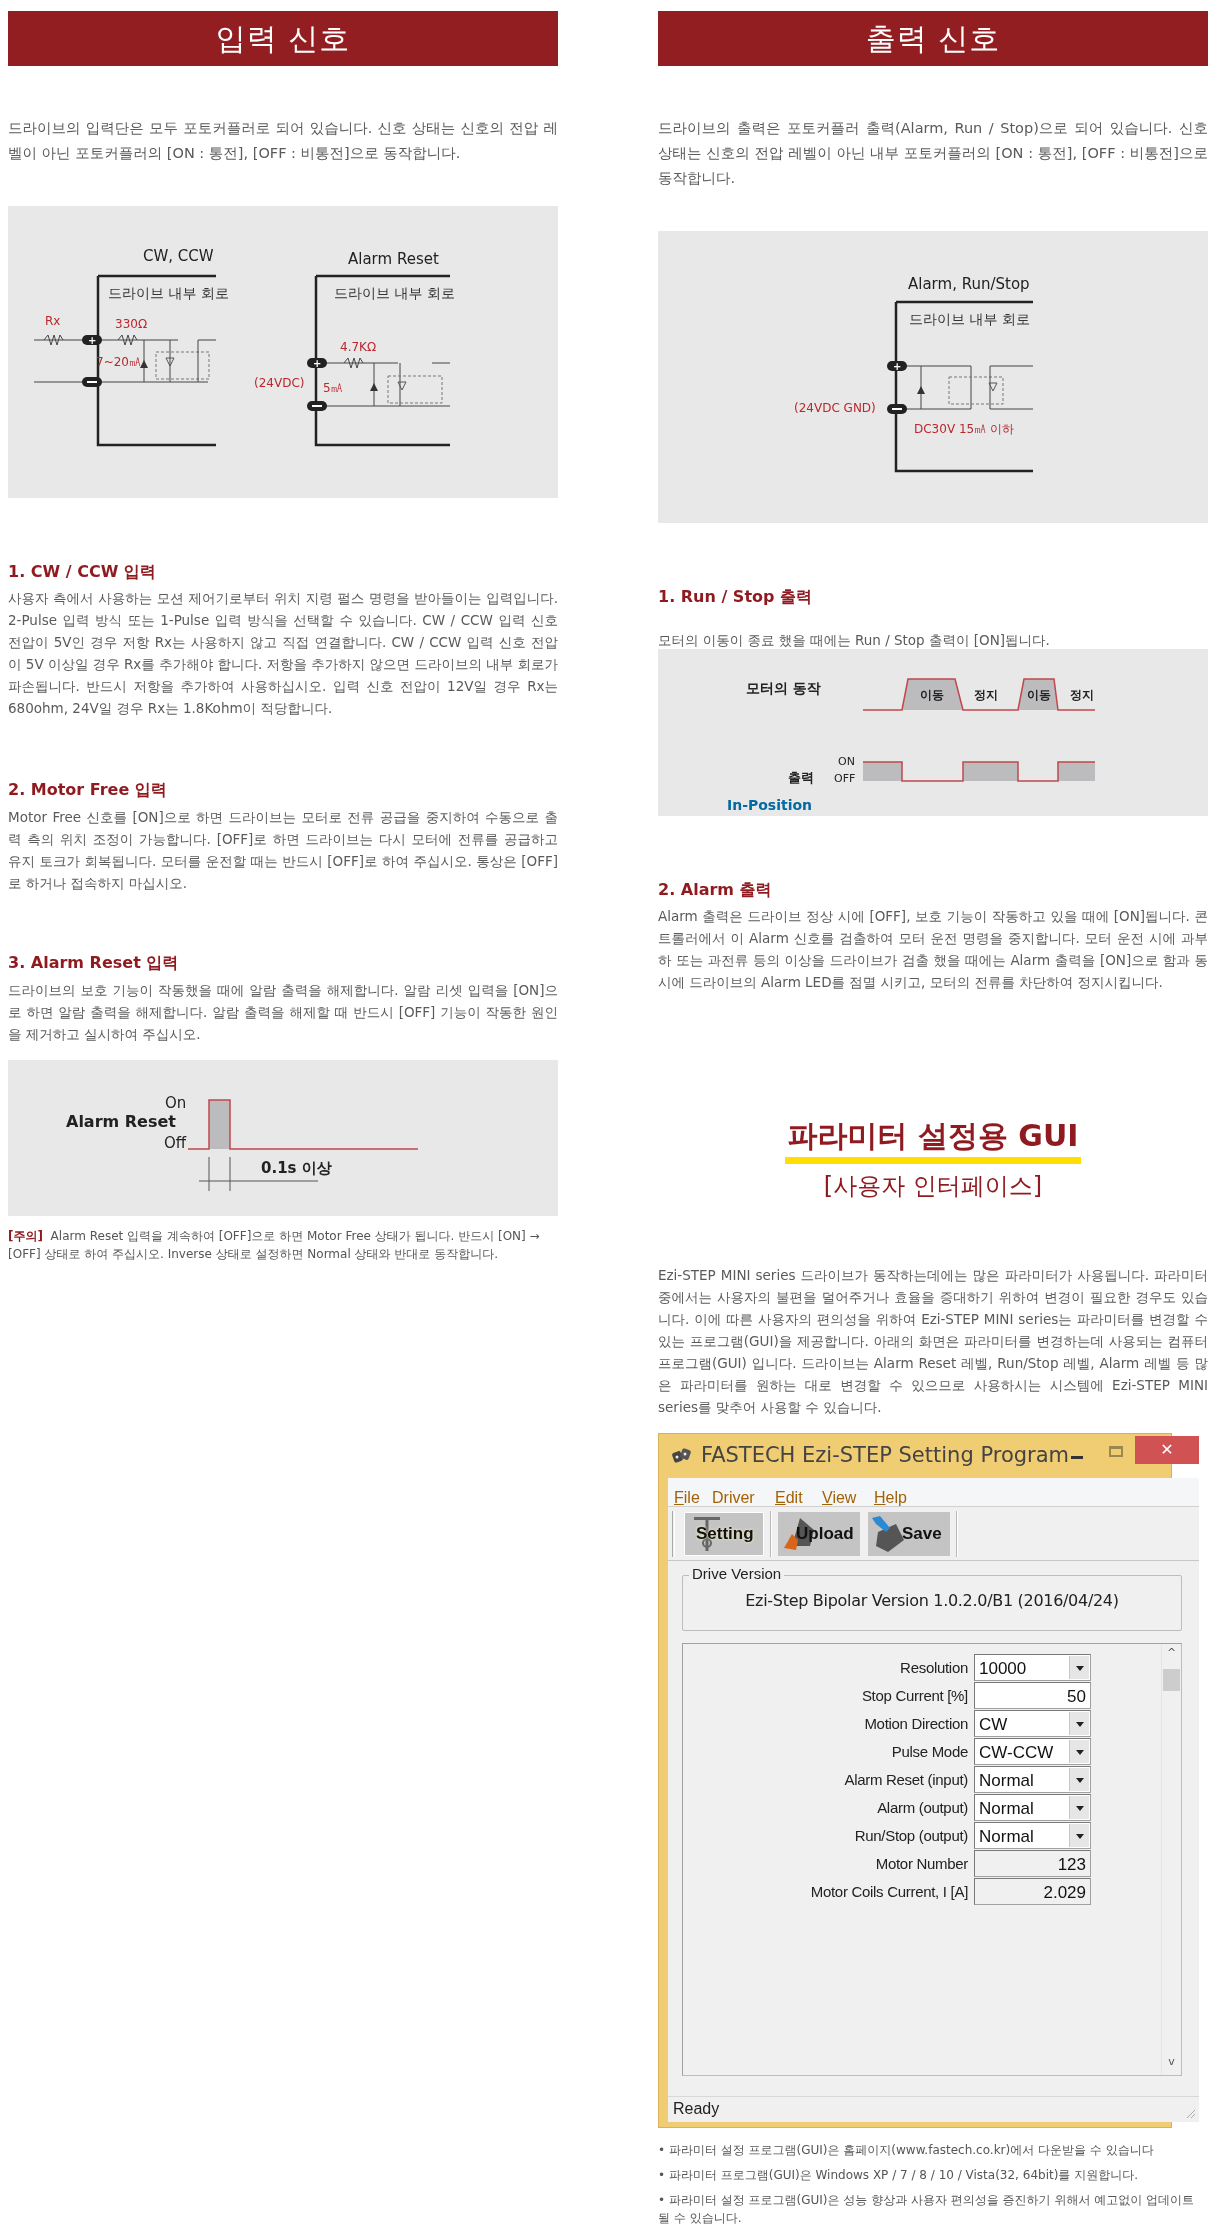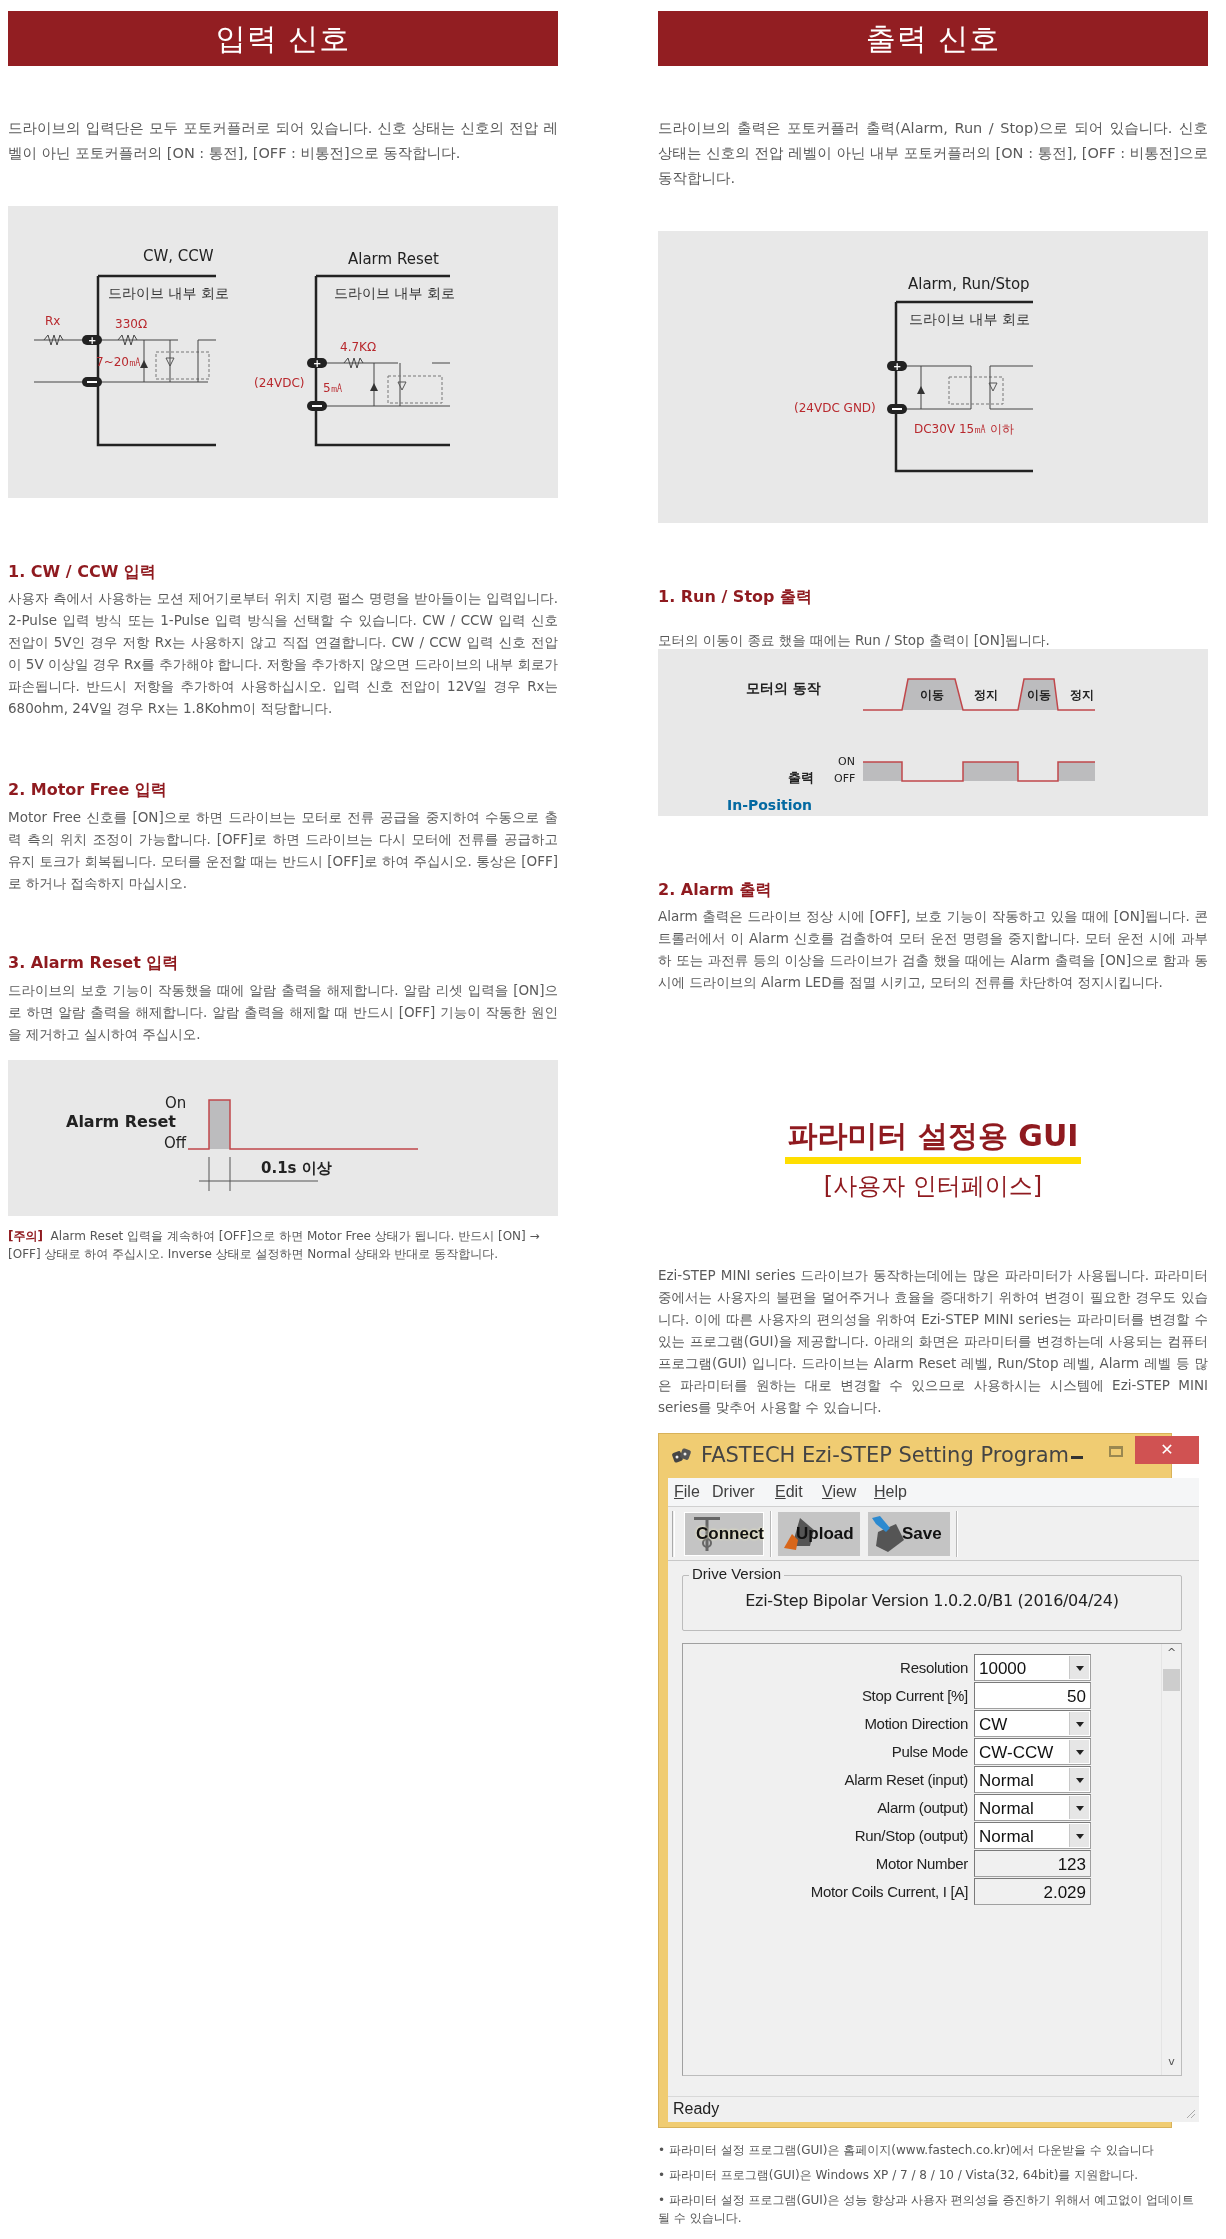--- a/index.html
+++ b/index.html
@@ -17,21 +17,21 @@
   
   .win { position: absolute; left: 658px; top: 1433px; width: 514px; height: 695px; background: #f0cc72; border: 1px solid #d8b25a; }
   .win-title { position: absolute; left: 0; top: 0; width: 100%; height: 44px; }
   .win-title .t { position: absolute; left: 42px; top: 9px; font-size: 21px; color: #444; font-family: "DejaVu Sans", sans-serif; }
   .win-title .appicon { position: absolute; left: 12px; top: 12px; width: 22px; height: 20px; }
   .min-btn { position: absolute; left: 412px; top: 22px; width: 12px; height: 3px; background: #333; }
   .max-btn { position: absolute; left: 450px; top: 12px; width: 14px; height: 11px; border: 2px solid #9a8850; border-top-width: 3px; }
   .close-btn { position: absolute; left: 476px; top: 2px; width: 64px; height: 28px; background: #d05252; color: #fff; font-size: 16px; text-align: center; line-height: 28px; font-weight: bold; }
   .client { position: absolute; left: 9px; top: 44px; width: 531px; height: 644px; background: #f0f0f0; }
   .menubar { position: absolute; left: 0; top: 0; width: 100%; height: 29px; background: #f5f6f7; border-bottom: 1px solid #d0d0d0; }
-  .menubar span { position: absolute; top: 5px; font-size: 16px; color: #404040; font-family: "Liberation Sans", sans-serif; }
+  .menubar span { position: absolute; top: 11px; font-size: 16px; color: #a16207; font-family: "Liberation Sans", sans-serif; }
   .menubar u { text-decoration: underline; }
   .toolbar { position: absolute; left: 0; top: 29px; width: 100%; height: 54px; border-bottom: 1px solid #c8c8c8; background: #f0f0f0; }
   .tb-grip { position: absolute; left: 4px; top: 4px; width: 3px; height: 46px; border-left: 1px solid #aaa; border-right: 1px solid #fff; }
   .tbtn { position: absolute; top: 5px; height: 44px; background: #c4c4c4; font-family: "Liberation Sans", sans-serif; font-weight: bold; font-size: 17px; color: #111; line-height: 44px; }
   .tbtn .ic { position: absolute; }
   .tsep { position: absolute; top: 4px; width: 2px; height: 46px; border-left: 1px solid #b8b8b8; border-right: 1px solid #fff; }
   .group { position: absolute; left: 14px; top: 97px; width: 500px; height: 56px; border: 1px solid #bcbcbc; border-radius: 2px; }
   .group-label { position: absolute; left: 6px; top: -11px; background: #f0f0f0; padding: 0 3px; font-size: 15px; color: #222; font-family: "Liberation Sans", sans-serif; }
   .group-val { position: absolute; left: 0; width: 100%; top: 15px; text-align: center; font-size: 16px; color: #222; font-family: "DejaVu Sans", sans-serif; letter-spacing: -0.3px; }
   .params { position: absolute; left: 14px; top: 165px; width: 500px; height: 433px; border: 1px solid #bcbcbc; border-top-color: #a0a0a0; border-left-color: #a0a0a0; background: #f0f0f0; }
@@ -225,21 +225,21 @@
     </div>
 
     <div class="toolbar">
       <div class="tb-grip"></div>
       <div class="tbtn" style="left:16px; width:80px; box-shadow: inset 0 0 0 1px #fff;">
         <svg class="ic" style="left:8px; top:3px;" width="30" height="38" viewBox="0 0 30 38">
           <rect x="2" y="2" width="26" height="3" fill="#666"></rect>
           <line x1="15" y1="5" x2="15" y2="36" stroke="#666" stroke-width="3"></line>
           <circle cx="15" cy="28" r="4" fill="none" stroke="#666" stroke-width="2"></circle>
         </svg>
-        <span style="position:absolute; left:12px; top:0; text-shadow:0 0 3px #fff8c0;">Connect</span>
+        <span style="position:absolute; left:12px; top:0; text-shadow:0 0 3px #fff8c0;">Setting</span>
       </div>
       <div class="tsep" style="left:102px;"></div>
       <div class="tbtn" style="left:110px; width:82px;">
         <svg class="ic" style="left:4px; top:4px;" width="36" height="36" viewBox="0 0 36 36">
           <polygon points="18,2 32,14 28,30 10,30" fill="#555"></polygon>
           <polygon points="2,32 10,18 16,24 14,34" fill="#d8661a"></polygon>
         </svg>
         <span style="position:absolute; left:18px; top:0;">Upload</span>
       </div>
       <div class="tbtn" style="left:200px; width:82px;">

